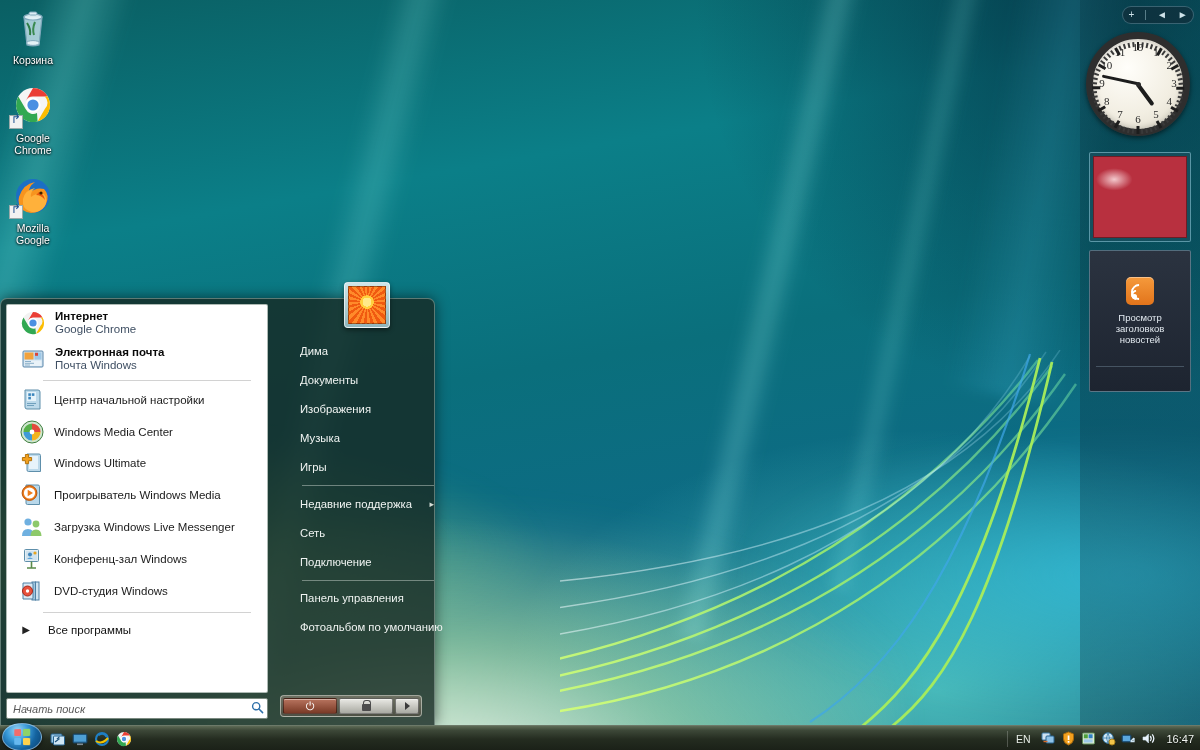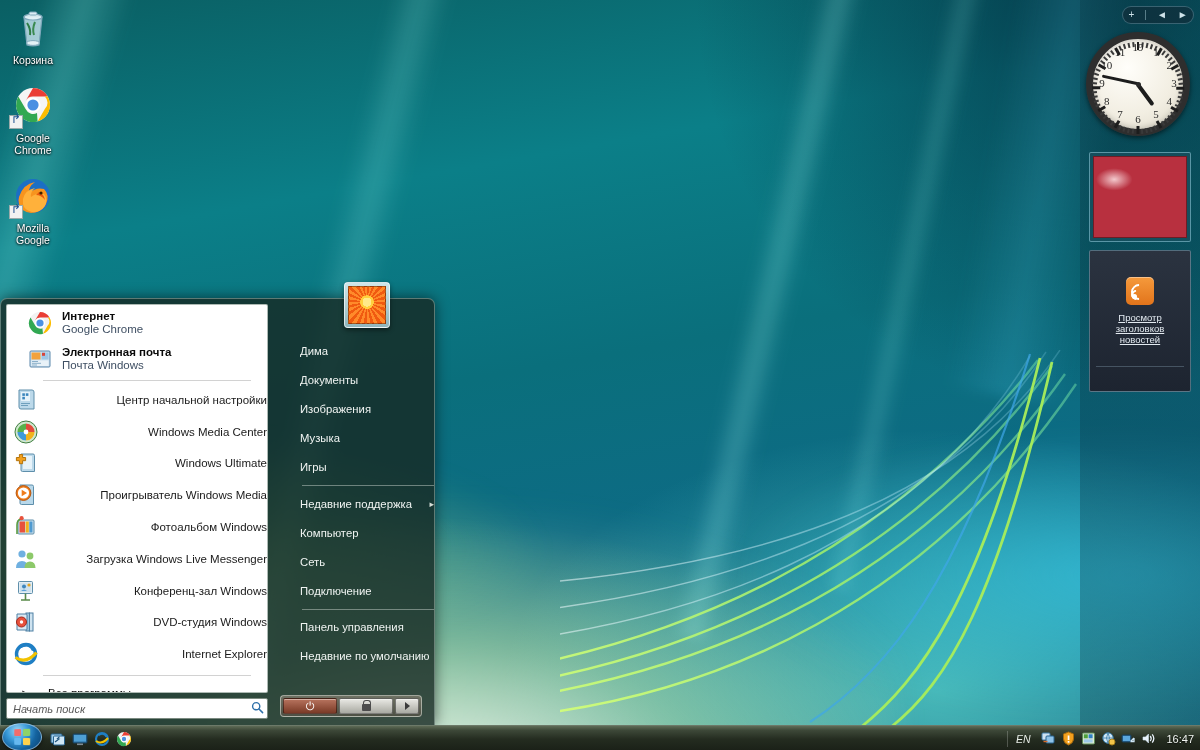--- a/index.html
+++ b/index.html
@@ -84,37 +84,37 @@
   #feed-gadget { top:250px; width:102px; height:142px;
     background: linear-gradient(180deg,#2b3340,#1d2430); border:1px solid rgba(150,200,220,.45);
     border-radius:2px; display:flex; flex-direction:column; align-items:center; padding-top:26px; }
   .rss-badge { width:28px; height:28px; border-radius:5px;
     background:linear-gradient(180deg,#f59a3c,#e2741b); position:relative; box-shadow:inset 0 1px 0 rgba(255,255,255,.4); }
   .rss-badge .dot { position:absolute; left:6px; bottom:6px; width:5px; height:5px; border-radius:50%; background:#fff; }
   .rss-badge .arc1, .rss-badge .arc2 { position:absolute; border:2.4px solid #fff; border-radius:50%;
     border-right-color:transparent; border-top-color:transparent; transform: rotate(45deg); }
   .rss-badge .arc1 { left:5px; bottom:5px; width:10px; height:10px; }
   .rss-badge .arc2 { left:5px; bottom:5px; width:16px; height:16px; }
-  #feed-label { color:#e3eaf0; font-size:9.5px; line-height:11px; text-align:center; margin-top:7px; padding:0 15px;text-decoration:underline; }
+  #feed-label { color:#e3eaf0; font-size:9.5px; line-height:11px; text-align:center; margin-top:7px; padding:0 15px; }
   .feed-sep { width:88%; height:1px; background:rgba(160,190,210,.3); margin-top:auto; }
   .feed-foot { width:100%; height:24px; }
 
   
   #start-menu { position:absolute; left:0; bottom:25px; width:435px; height:427px; }
   #sm-frame { position:absolute; inset:0; border-radius:7px 7px 0 0;
     background: rgba(22,40,34,.80);
     border:1px solid rgba(185,205,195,.45);
     border-bottom:none;
     box-shadow: 0 0 14px rgba(0,0,0,.55); }
   #sm-left { position:absolute; left:6px; top:6px; width:262px; height:389px;
     background:#fff; border:1px solid rgba(120,140,130,.6); border-radius:2px; overflow:hidden; }
-  .sm-item { display:flex; align-items:center; height:31.8px; padding-left:6px; cursor:default;justify-content:space-between; }
+  .sm-item { display:flex; align-items:center; height:31.8px; padding-left:12px; cursor:default; }
   .sm-item .ic { width:26px; height:26px; margin-right:9px; position:relative; flex:none; }
   .sm-item .tx { font-size:11.5px; color:#1a1a1a; }
-  .sm-pin { display:flex; align-items:center; height:36px; padding-left:20px; cursor:default; }
+  .sm-pin { display:flex; align-items:center; height:36px; padding-left:13px; cursor:default; }
   .sm-pin .ic { width:26px; height:26px; margin-right:9px; position:relative; flex:none; }
   .sm-pin .two { line-height:13px; }
   .sm-pin .t1 { font-size:11.5px; font-weight:bold; color:#0a0a0a; }
   .sm-pin .t2 { font-size:11.5px; color:#3f4f63; }
   .sm-sep { height:1px; background:#d2d2d2; margin:3px 16px 3px 36px; }
   #sm-allprog { display:flex; align-items:center; height:28px; padding-left:6px; cursor:default; }
   #sm-allprog .arrow { width:26px; text-align:center; font-size:10px; color:#222; }
   #sm-allprog .tx { font-size:11.5px; color:#101010; margin-left:9px; }
 
   #sm-right { position:absolute; left:290px; top:6px; width:154px; height:389px; }
@@ -158,21 +158,21 @@
   #start-orb .ball { width:40px; height:28px; border-radius:50%;
     background: radial-gradient(circle at 38% 26%, #9fd6f5 0%, #3a9bd9 34%, #14639f 62%, #0a3f6e 100%);
     border:1px solid rgba(220,240,255,.5); box-shadow:0 1px 4px rgba(0,0,0,.6); position:relative; }
   .flag { position:absolute; left:50%; top:50%; width:16px; height:16px; margin:-8px 0 0 -8px;
     display:grid; grid-template-columns:1fr 1fr; grid-template-rows:1fr 1fr; gap:1.5px; transform: perspective(30px) rotateY(-6deg); }
   .flag i { display:block; border-radius:1px; }
   .f1{background:#f26d6d;} .f2{background:#8ed36a;} .f3{background:#66b9f0;} .f4{background:#ffd24d;}
   #quicklaunch { position:absolute; left:50px; top:0; height:25px; display:flex; align-items:center; gap:6px; }
   .ql { width:16px; height:16px; position:relative; }
   #tray { position:absolute; right:2px; top:0; height:25px; display:flex; align-items:center; gap:5px; padding-right:4px; }
-  #tray-lang { color:#e8eee8; font-size:10.5px; margin-right:6px;font-style:italic; }
+  #tray-lang { color:#e8eee8; font-size:10.5px; margin-right:6px; }
   .tray-ic { width:15px; height:15px; position:relative; }
   #tray-clock { color:#f2f6f2; font-size:11px; margin-left:5px; text-shadow:0 1px 1px rgba(0,0,0,.6); }
   .tray-divider { width:1px; height:16px; background:rgba(255,255,255,.22); margin:0 3px; }
 </style>
 </head>
 <body>
 
 <div id="screen">
 
   <div id="wallpaper">
@@ -457,31 +457,20 @@
             <span class="ic"><svg width="26" height="26" viewBox="0 0 26 26">
                 <path d="M7 3 h12 a1.5 1.5 0 0 1 1.5 1.5 v18 h-12 a1.5 1.5 0 0 1 -1.5 -1.5 z" fill="#b9d8ea" stroke="#5e8fab"></path>
                 <circle cx="10.5" cy="11" r="7.4" fill="#ef7c1b" stroke="#b4530b"></circle>
                 <circle cx="10.5" cy="11" r="5.6" fill="#fff"></circle>
                 <path d="M8.7 7.8 L14 11 L8.7 14.2 Z" fill="#ef7c1b"></path>
               </svg></span>
             <span class="tx">Проигрыватель Windows Media</span>
           </div>
           <div class="sm-item">
             <span class="ic"><svg width="26" height="26" viewBox="0 0 26 26">
-                <rect x="5" y="6" width="16" height="14" rx="1" fill="#cfe2ee" stroke="#5e8fab"></rect>
-                <rect x="6.5" y="7.5" width="5.5" height="11" fill="#e8513c"></rect>
-                <rect x="12.6" y="7.5" width="3.2" height="11" fill="#f2b31e"></rect>
-                <rect x="16.3" y="7.5" width="3.2" height="11" fill="#4f9ad0"></rect>
-                <path d="M4 20 v-9 q0 -5 4 -6" stroke="#5a9b3f" stroke-width="1.6" fill="none"></path>
-                <circle cx="8.6" cy="4.2" r="2.1" fill="#e8513c"></circle>
-              </svg></span>
-            <span class="tx">Фотоальбом Windows</span>
-          </div>
-          <div class="sm-item">
-            <span class="ic"><svg width="26" height="26" viewBox="0 0 26 26">
                 <circle cx="9" cy="8" r="3.6" fill="#6fb0e0"></circle>
                 <path d="M3 22 q0 -7 6 -7 q6 0 6 7 z" fill="#6fb0e0"></path>
                 <circle cx="17" cy="10" r="3.4" fill="#8dc96a"></circle>
                 <path d="M11.5 22 q0 -6.5 5.5 -6.5 q5.5 0 5.5 6.5 z" fill="#8dc96a"></path>
               </svg></span>
             <span class="tx">Загрузка Windows Live Messenger</span>
           </div>
           <div class="sm-item">
             <span class="ic"><svg width="26" height="26" viewBox="0 0 26 26">
                 <rect x="5.5" y="3.5" width="14" height="12" rx="1" fill="#e4eef4" stroke="#5e8fab"></rect>
@@ -496,28 +485,20 @@
           <div class="sm-item">
             <span class="ic"><svg width="26" height="26" viewBox="0 0 26 26">
                 <rect x="13" y="4" width="3.5" height="18" fill="#9fc7e0" stroke="#4f80a4"></rect>
                 <rect x="16.5" y="4" width="3.5" height="18" fill="#cfe3f0" stroke="#4f80a4"></rect>
                 <path d="M4 5 h9 a1 1 0 0 1 1 1 v14 a1 1 0 0 1 -1 1 h-9 z" fill="#d9e9f4" stroke="#4f80a4"></path>
                 <circle cx="8.5" cy="13" r="5" fill="#e8513c" stroke="#a3281c"></circle>
                 <circle cx="8.5" cy="13" r="1.7" fill="#fff"></circle>
               </svg></span>
             <span class="tx">DVD-студия Windows</span>
           </div>
-          <div class="sm-item">
-            <span class="ic"><svg width="26" height="26" viewBox="0 0 26 26">
-                <circle cx="13" cy="13" r="9.5" fill="none" stroke="#1f7fc4" stroke-width="3.4"></circle>
-                <path d="M2.5 16.5 q10.5 7 21 -5" stroke="#f2c200" stroke-width="3.2" fill="none"></path>
-                <path d="M6.5 6 q10.5 -5.5 14 3.5" stroke="#1f7fc4" stroke-width="3.2" fill="none"></path>
-              </svg></span>
-            <span class="tx">Internet Explorer</span>
-          </div>
         </div>
 
       <div class="sm-sep" style="margin-top:5px;"></div>
 
       <div id="sm-allprog">
         <span class="arrow">▶</span>
         <span class="tx">Все программы</span>
       </div>
     </div>
 
@@ -549,38 +530,35 @@
 
       <div class="rm-sep"></div>
 
       <div class="rm-item">
         <span class="tx">Недавние поддержка</span>
         <span class="sub">▸</span>
       </div>
 
       <div id="places-2">
           <div class="rm-item">
-            <span class="tx">Компьютер</span>
-          </div>
-          <div class="rm-item">
             <span class="tx">Сеть</span>
           </div>
           <div class="rm-item">
             <span class="tx">Подключение</span>
           </div>
         </div>
 
       <div class="rm-sep"></div>
 
       <div id="places-3">
           <div class="rm-item">
             <span class="tx">Панель управления</span>
           </div>
           <div class="rm-item">
-            <span class="tx">Недавние по умолчанию</span>
+            <span class="tx">Фотоальбом по умолчанию</span>
           </div>
         </div>
     </div>
 
     <div id="sm-footer">
       <div id="power-group">
         <div class="pbtn" id="power-button">
           <span class="pglyph">⏻</span>
         </div>
         <div class="pbtn" id="lock-button">

